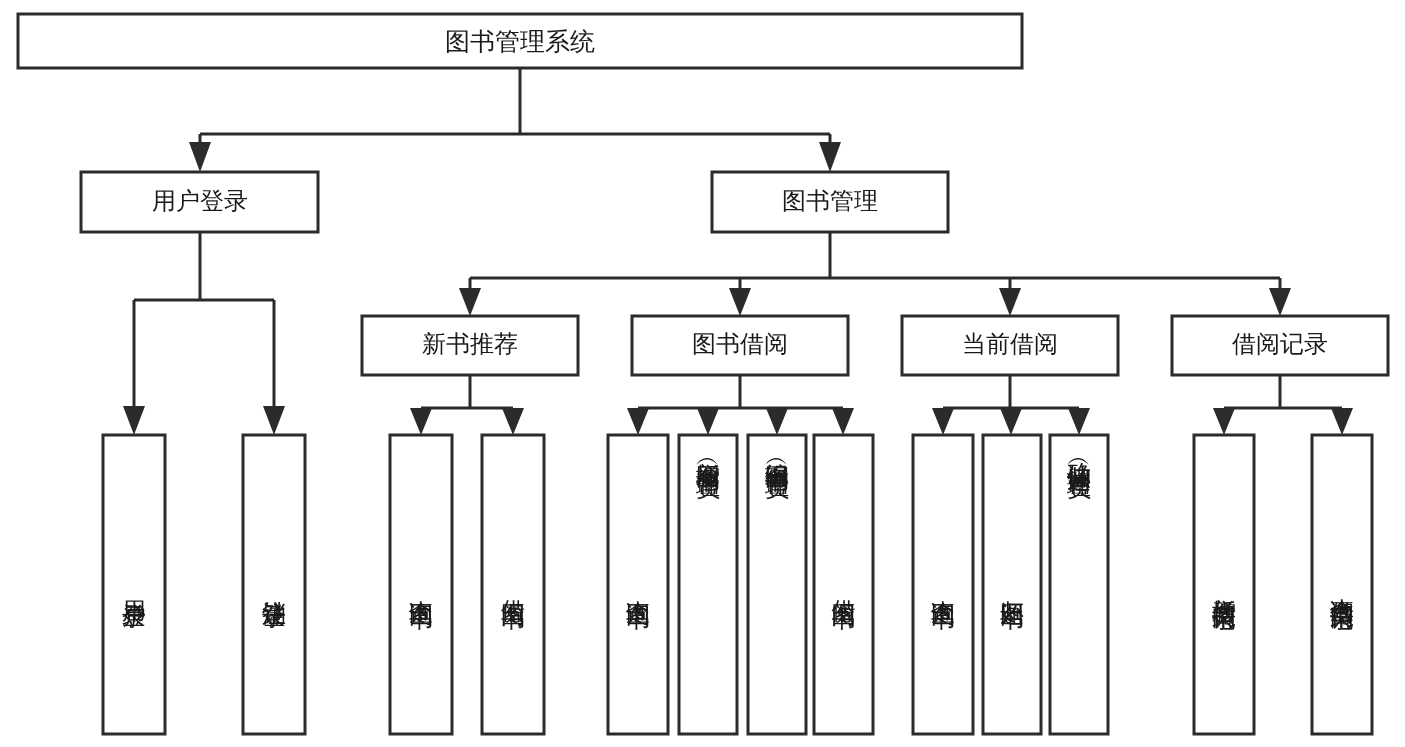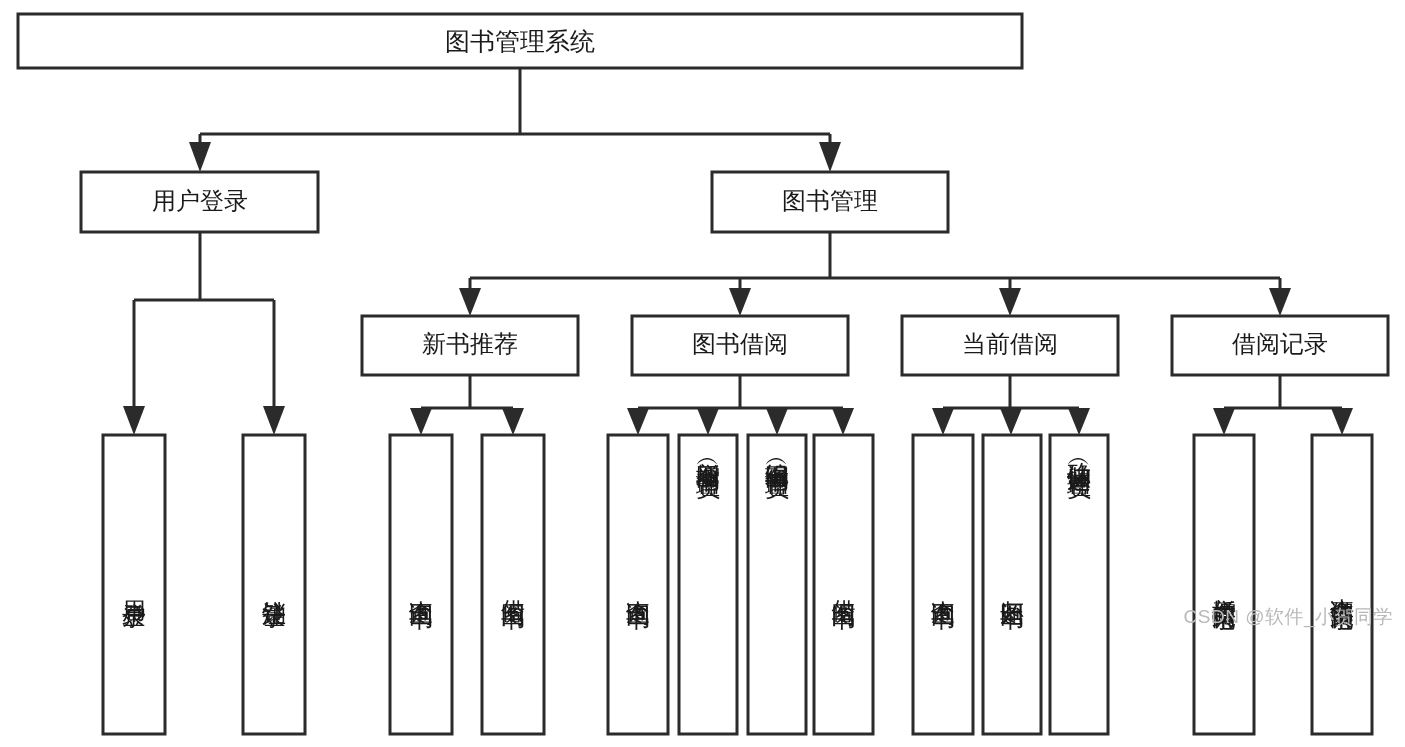--- a/index.html
+++ b/index.html
@@ -264,15 +264,14 @@
   </div>
 
   <div class="vert-label-wrap" style="left:1194px; top:435px; width:60px; height:299px;">
     <span class="vert-label">新增借阅记录</span>
   </div>
 
   <div class="vert-label-wrap" style="left:1312px; top:435px; width:60px; height:299px;">
     <span class="vert-label">查询借阅记录</span>
   </div>
 
-  <div class="watermark">CSDN @软件_小贺同学</div>
 
 </div>
 
 </body></html>

